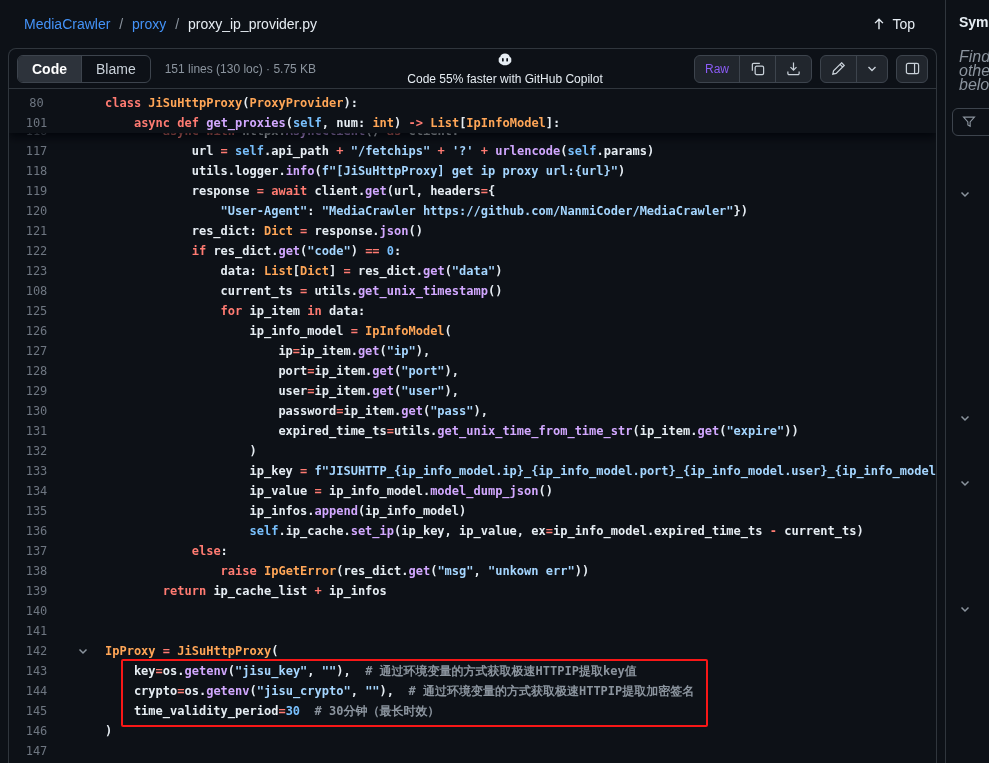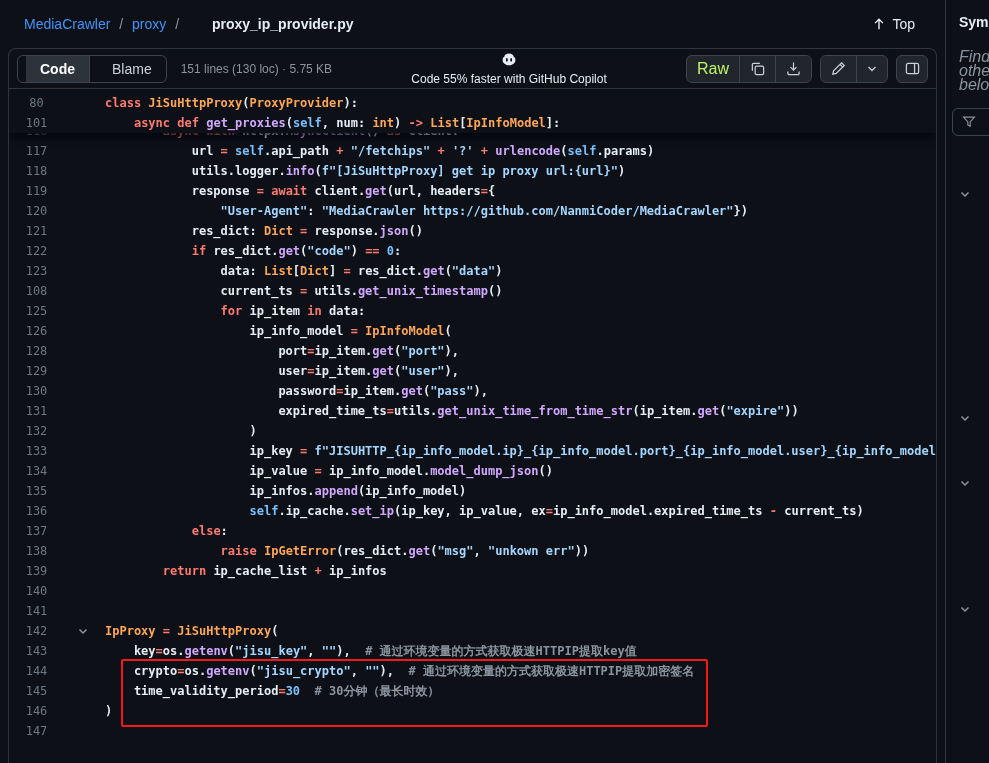--- a/index.html
+++ b/index.html
@@ -4,33 +4,33 @@
 <style>
   html,body{margin:0;padding:0;width:989px;height:763px;overflow:hidden;}
   body{background:var(--bg,#0d1117);font-family:"Liberation Sans",sans-serif;color:var(--text,#e6edf3);}
   .app{display:flex;width:989px;height:763px;}
   .main{width:945px;position:relative;flex:none;}
   
   .topbar{height:48px;display:flex;align-items:center;padding:0 30px 0 24px;box-sizing:border-box;}
   .crumb{font-size:14px;white-space:nowrap;}
   .crumb .link{color:var(--link,#4493f8);cursor:pointer;}
   .crumb .sep{color:var(--muted,#8b949e);margin:0 5px;}
-  .crumb .file{font-weight:700;color:var(--text,#e6edf3);margin-left:24px;}
+  .crumb .file{font-weight:400;color:var(--text,#e6edf3);}
   .top-btn{margin-left:auto;display:flex;align-items:center;gap:6px;font-size:14px;color:var(--text,#e6edf3);cursor:pointer;}
   
   .filebox{position:absolute;top:48px;left:8px;right:8px;bottom:0;border:1px solid var(--border,#30363d);border-bottom:none;border-radius:8px 8px 0 0;background:var(--bg,#0d1117);box-sizing:border-box;}
   .toolbar{height:40px;display:flex;align-items:center;padding:0 8px;border-bottom:1px solid var(--border,#30363d);box-sizing:border-box;}
   .seg{display:flex;border:1px solid #3d444d;border-radius:6px;height:28px;box-sizing:border-box;overflow:hidden;flex:none;}
-  .seg-btn{padding:0 14px;font-size:14px;display:flex;align-items:center;color:#c9d1d9;cursor:pointer;margin-left:8px;}
+  .seg-btn{padding:0 14px;font-size:14px;display:flex;align-items:center;color:#c9d1d9;cursor:pointer;}
   .seg-btn.active{background:#2d333b;color:#fff;font-weight:600;border-right:1px solid #3d444d;}
   .meta{font-size:12px;color:var(--muted,#8b949e);margin-left:14px;white-space:nowrap;}
   .copilot{display:flex;align-items:center;gap:4px;font-size:12px;color:var(--text,#e6edf3);margin:0 auto;white-space:nowrap;cursor:pointer;flex-direction:column;}
   .actions{display:flex;gap:8px;align-items:center;flex:none;}
   .btn-group{display:flex;border:1px solid #3d444d;border-radius:6px;overflow:hidden;height:28px;background:#21262d;box-sizing:border-box;}
-  .btn-group>span{display:flex;align-items:center;justify-content:center;padding:0 10px;border-right:1px solid #3d444d;color:#bef264;font-size:16px;cursor:pointer;}
+  .btn-group>span{display:flex;align-items:center;justify-content:center;padding:0 10px;border-right:1px solid #3d444d;color:#8b5cf6;font-size:12px;cursor:pointer;}
   .btn-group>span:last-child{border-right:none;}
   .icon-btn{width:32px;height:28px;border:1px solid #3d444d;border-radius:6px;background:#21262d;display:flex;align-items:center;justify-content:center;box-sizing:border-box;cursor:pointer;}
   
   .codearea{position:relative;height:674px;overflow:hidden;font-family:"DejaVu Sans Mono",monospace;font-size:12px;}
   .sticky{position:absolute;top:0;left:0;right:0;z-index:3;background:var(--bg,#0d1117);padding-top:4px;box-shadow:0 4px 9px rgba(1,4,9,0.85);}
   .code-rows{padding-top:32px;position:relative;z-index:1;}
   .row{display:flex;height:20px;line-height:20px;}
   .ln{width:55px;flex:none;text-align:center;color:var(--lineno,#6e7681);user-select:none;cursor:pointer;}
   .gut{width:41px;flex:none;position:relative;}
   .gut svg{position:absolute;left:13px;top:4px;}
@@ -177,20 +177,25 @@
               <span class="ln">125</span>
               <span class="gut"></span>
               <span class="cd"><span class="tk-p">                </span><span class="tk-k">for</span><span class="tk-p"> ip_item </span><span class="tk-k">in</span><span class="tk-p"> data:</span></span>
             </div>
             <div class="row">
               <span class="ln">126</span>
               <span class="gut"></span>
               <span class="cd"><span class="tk-p">                    ip_info_model </span><span class="tk-o">=</span><span class="tk-p"> </span><span class="tk-t">IpInfoModel</span><span class="tk-p">(</span></span>
             </div>
             <div class="row">
+              <span class="ln">127</span>
+              <span class="gut"></span>
+              <span class="cd"><span class="tk-p">                        ip</span><span class="tk-o">=</span><span class="tk-p">ip_item.</span><span class="tk-f">get</span><span class="tk-p">(</span><span class="tk-s">"ip"</span><span class="tk-p">),</span></span>
+            </div>
+            <div class="row">
               <span class="ln">128</span>
               <span class="gut"></span>
               <span class="cd"><span class="tk-p">                        port</span><span class="tk-o">=</span><span class="tk-p">ip_item.</span><span class="tk-f">get</span><span class="tk-p">(</span><span class="tk-s">"port"</span><span class="tk-p">),</span></span>
             </div>
             <div class="row">
               <span class="ln">129</span>
               <span class="gut"></span>
               <span class="cd"><span class="tk-p">                        user</span><span class="tk-o">=</span><span class="tk-p">ip_item.</span><span class="tk-f">get</span><span class="tk-p">(</span><span class="tk-s">"user"</span><span class="tk-p">),</span></span>
             </div>
             <div class="row">

